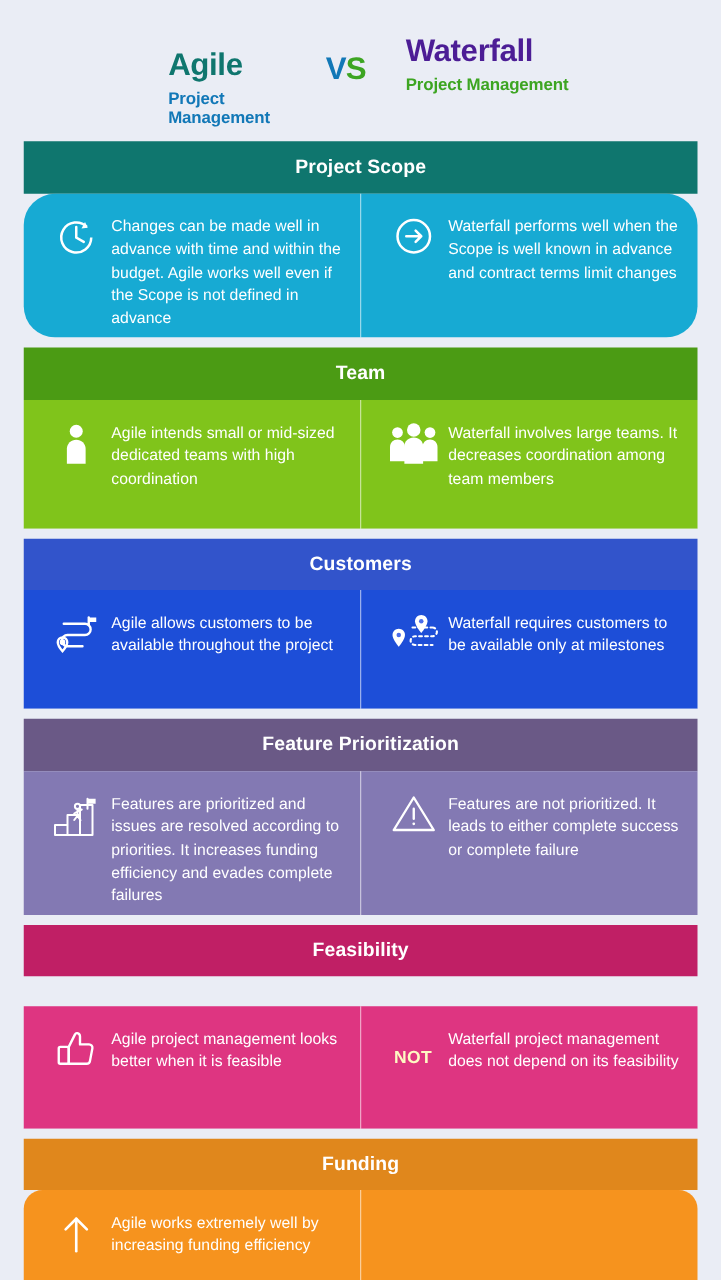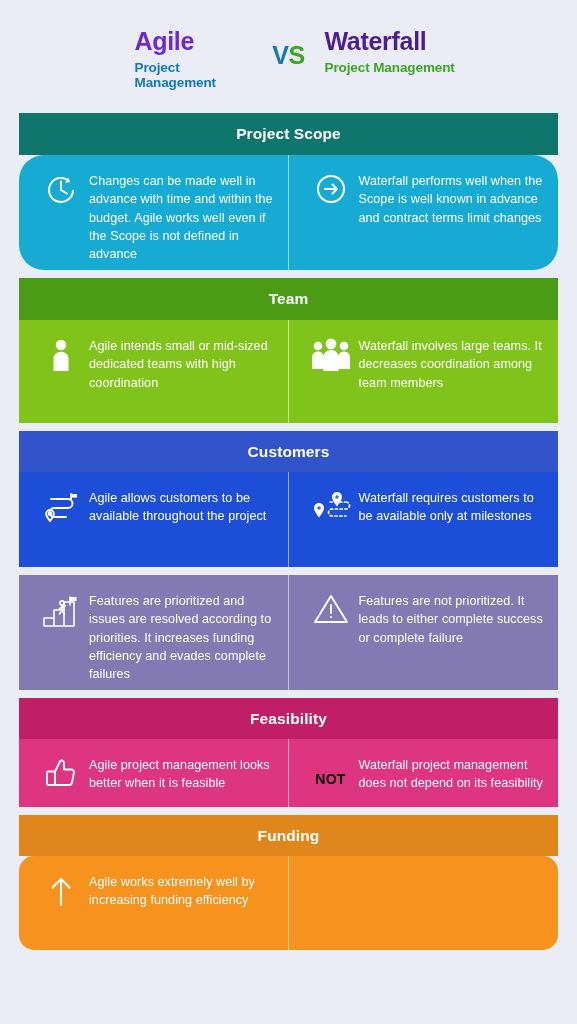--- a/index.html
+++ b/index.html
@@ -44,21 +44,20 @@
     margin-top: 6px;
     letter-spacing: -0.1px;
   }
   .agile-color { color: #1278b7; }
   .waterfall-color { color: #3da522; }
   .vs-wrap {
     font-size: 25px;
     font-weight: bold;
     padding-top: 13px;
     width: 56px;
-    text-align: center;
     letter-spacing: -0.5px;
   }
   .vs-v { color: #1278b7; }
   .vs-s { color: #3da522; }
 
   
   .sections {
     padding: 0 19px 20px 19px;
   }
   .section { width: 539px; }
@@ -95,49 +94,49 @@
   .cell-text {
     color: #ffffff;
     font-size: 12.6px;
     line-height: 1.45;
     padding-top: 1px;
     letter-spacing: 0.05px;
   }
   .not-label {
     font-size: 14px;
     font-weight: bold;
-    color: #000000;
+    color: #fef9c3;
     letter-spacing: 0.3px;
     padding-top: 14px;
   }
 
   
   #sec-0 .sec-header { height: 42px; }
   #sec-0 .sec-body   { height: 115px; }
   #sec-1 .sec-header { height: 42px; }
   #sec-1 .sec-body   { height: 103px; }
   #sec-2 .sec-header { height: 41px; }
   #sec-2 .sec-body   { height: 95px; }
   #sec-3 .sec-header { height: 42px; }
   #sec-3 .sec-body   { height: 115px; }
   #sec-4 .sec-header { height: 41px; }
-  #sec-4 .sec-body   { height: 68px; }
+  #sec-4 .sec-body   { height: 98px; margin-top: 24px; }
   #sec-5 .sec-header { height: 41px; }
   #sec-5 .sec-body   { height: 94px; }
 
   .spacer { height: 8px; background: #eaedf5; }
 </style>
 </head>
 <body>
 
 <div class="page" style="background: rgb(234, 237, 245);">
 
   <div class="header">
     <div class="head-col left">
-      <div class="head-title agile-color" style="color: #6d28d9;">Agile</div>
+      <div class="head-title agile-color" style="color: #0f766e; margin-top: 11px;">Agile</div>
       <div class="head-sub agile-color" style="color: rgb(18, 120, 183);">Project Management</div>
     </div>
     <div class="vs-wrap">
       <span class="vs-v" style="color: rgb(18, 120, 183);">V</span><span class="vs-s" style="color: rgb(61, 165, 34);">S</span>
     </div>
     <div class="head-col right">
       <div class="head-title waterfall-color" style="color: #4c1d95;">Waterfall</div>
       <div class="head-sub waterfall-color" style="color: rgb(61, 165, 34);">Project Management</div>
     </div>
   </div>
@@ -227,20 +226,21 @@
               </g>
             </svg>
           </div>
           <div class="cell-text">Waterfall requires customers to be available only at milestones</div>
         </div>
       </div>
     </div>
     <div class="spacer"></div>
 
     <div class="section" id="sec-3">
+      <div class="sec-header" style="background: rgb(106, 89, 134);">Feature Prioritization</div>
       <div class="sec-body" style="background: rgb(131, 121, 179);">
         <div class="cell left">
           <div class="icon-box">
             <svg width="40" height="36" viewBox="0 0 40 36" fill="none" stroke="#ffffff" stroke-width="1.6">
               <path d="M3 33h10V25H3zM13 33h10V17H13zM23 33h10V9H23z" stroke-linejoin="round"></path>
               <circle cx="21" cy="10" r="2.1"></circle>
               <path d="M21 12.4v5.2M21 14.2l3.4-1.6M21 14.2l-2.6 1.6M21 17.6l2.4 3.6M21 17.6l-2.6 3.4" stroke-linecap="round"></path>
               <path d="M29 4v8" stroke-linecap="round"></path>
               <path d="M29 4h6.5v4H29z" fill="#ffffff" stroke="none"></path>
             </svg>

